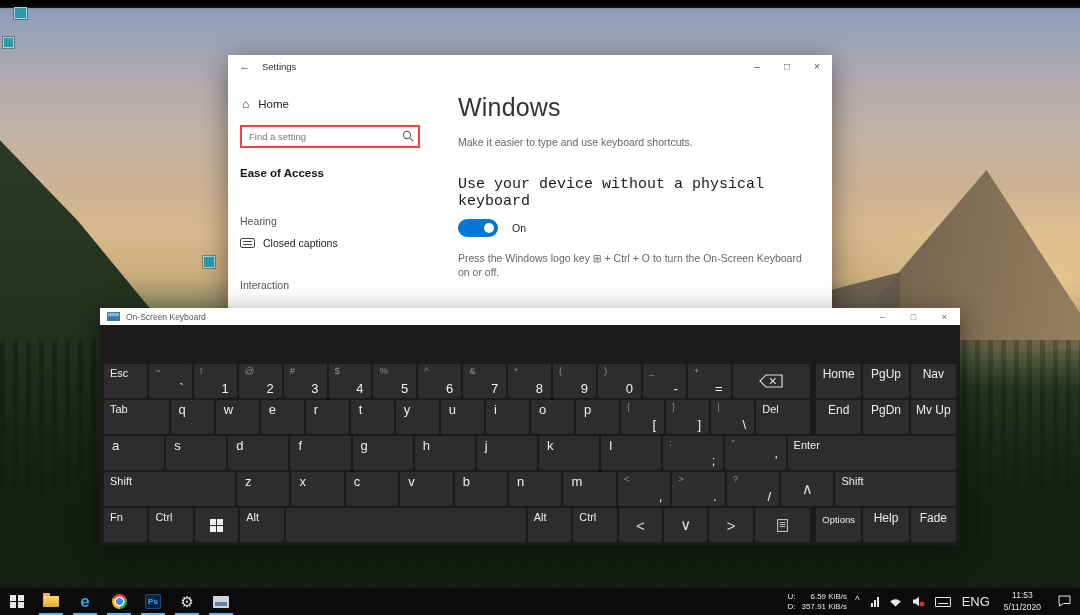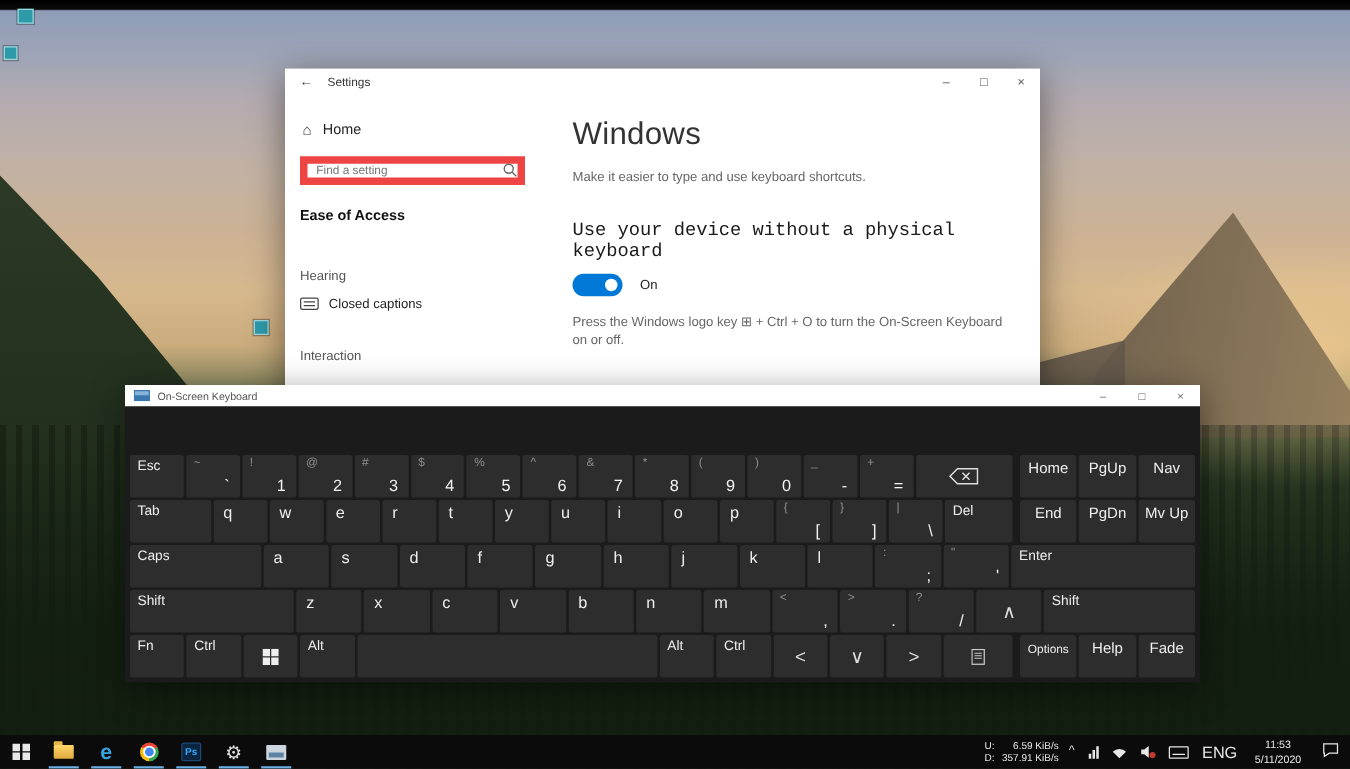--- a/index.html
+++ b/index.html
@@ -40,21 +40,21 @@
 
   
   #settings{left:228px;top:55px;width:604px;height:350px;background:#fff;z-index:2;}
   #settings .titlebar{height:22px;font-size:9.5px;color:#333;}
   #settings .back{width:34px;text-align:center;color:#444;font-size:11px;}
   #settings .body{display:flex;height:328px;}
   #settings aside{width:202px;padding:14px 10px 0 12px;}
   .side-row{display:flex;align-items:center;gap:9px;color:#222;font-size:11.5px;margin:6px 0 0 2px;}
   .home-glyph{font-size:12px;color:#333;}
   .searchbox{margin-top:14px;position:relative;}
-  .searchbox input{width:100%;height:23px;border:6px solid #ef4444;background:#fff;
+  .searchbox input{width:100%;height:23px;border:2px solid #ef4444;background:#fff;
     font-size:9.5px;color:#333;padding:0 22px 0 7px;outline:none;}
   .searchbox .mag{position:absolute;right:6px;top:5px;}
   .side-section{font-size:11.5px;font-weight:700;color:#111;margin-top:19px;}
   .side-group{font-size:10.5px;color:#555;margin-top:36px;}
   .side-item{display:flex;align-items:center;gap:8px;font-size:10.5px;color:#222;margin-top:10px;}
   .cc-glyph{width:15px;height:10px;border:1px solid #444;border-radius:2px;position:relative;}
   .cc-glyph::after{content:"";position:absolute;left:2px;right:2px;bottom:2px;height:1px;background:#444;box-shadow:0 -3px 0 #444;}
   .side-group2{font-size:10.5px;color:#555;margin-top:30px;}
   #settings main{flex:1;padding:16px 20px 0 28px;}
   .page-title{font-size:25px;font-weight:300;color:#333;letter-spacing:.2px;}
@@ -335,23 +335,20 @@
             <div class="key">
               <span class="cmd">PgDn</span>
             </div>
             <div class="key">
               <span class="cmd">Mv Up</span>
             </div>
           </div>
         </div>
         <div class="kb-row">
           <div class="main-block">
-            <div class="key" style="flex-grow: 2;">
-              <span class="cmd">Caps</span>
-            </div>
             <div class="key letter">
               <span class="cmd">a</span>
             </div>
             <div class="key letter">
               <span class="cmd">s</span>
             </div>
             <div class="key letter">
               <span class="cmd">d</span>
             </div>
             <div class="key letter">

